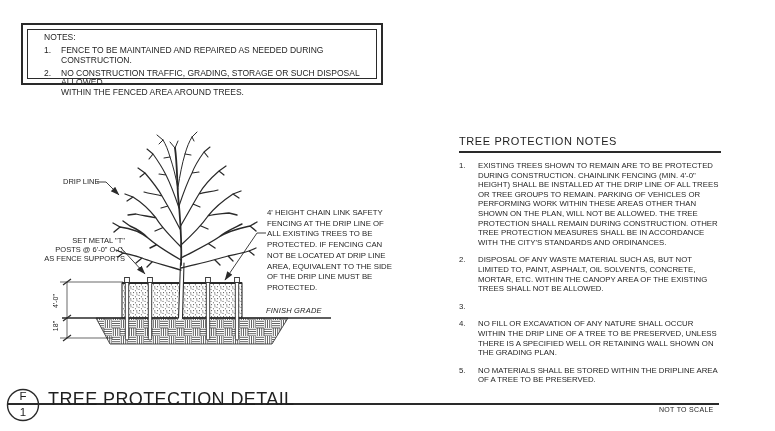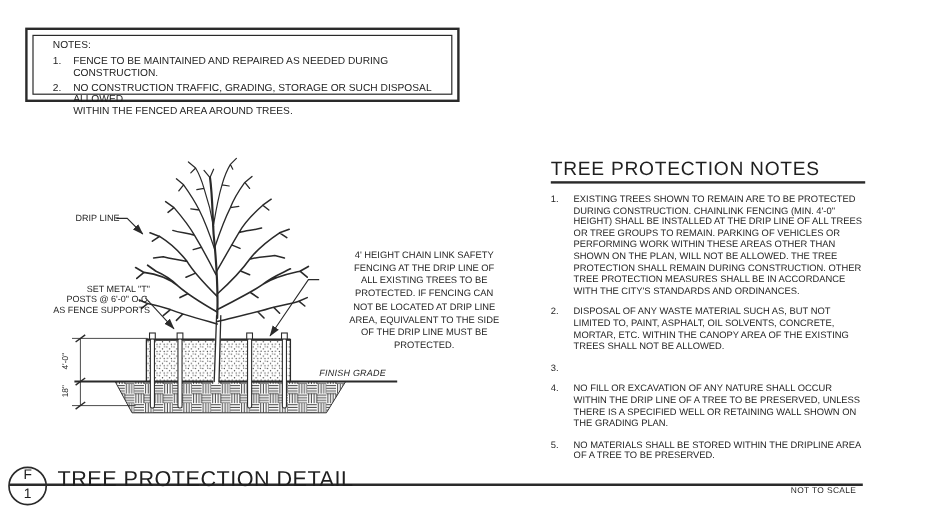--- a/index.html
+++ b/index.html
@@ -13,30 +13,30 @@
   
   .notes-box { left:21px; top:23px; width:358px; height:58px; border:2px solid #2a2a2a; }
   .notes-box-inner { position:absolute; left:4px; top:4px; right:4px; bottom:4px;
     border:1px solid #2a2a2a; padding:3px 6px 0 16px; box-sizing:border-box; }
   .notes-title { font-size:8.5px; line-height:9.5px; }
   .note-row { display:flex; margin-top:3.5px; font-size:8.5px; line-height:9.5px; }
   .note-num { flex:0 0 17px; }
 
   
   .tree-notes { left:459px; top:136px; width:262px; }
-  .tn-title { font-size:16px; letter-spacing:0.6px; line-height:11px; }
+  .tn-title { font-size:11px; letter-spacing:0.6px; line-height:11px; }
   .tn-rule { height:0; border-top:2px solid #2a2a2a; margin-top:4px; }
   .tn-item { display:flex; margin-top:8px; font-size:7.8px; line-height:9.6px; }
   .tn-num { flex:0 0 19px; }
 
   
-  .lbl { font-size:7.5px; line-height:9px;text-align:center; }
+  .lbl { font-size:7.5px; line-height:9px; }
   .lbl-drip { left:63px; top:177px; }
   .lbl-posts { left:28px; top:237px; width:97px; text-align:right; line-height:8.8px; }
-  .lbl-fencing { left:267px; top:208px; width:125px; font-size:7.8px; line-height:10.7px;margin-left:24px; }
+  .lbl-fencing { left:267px; top:208px; width:125px; font-size:7.8px; line-height:10.7px; }
   .lbl-grade { left:266px; top:306px; letter-spacing:0.2px;font-style:italic; }
   .dim { font-size:7px; width:30px; text-align:center; transform:rotate(-90deg); line-height:8px; }
   .dim-height { left:41px; top:297px; }
   .dim-depth { left:41px; top:322px; }
 
   
   .detail-letter { left:13px; top:390px; width:20px; text-align:center; font-size:11.5px; }
   .detail-number { left:13px; top:406px; width:20px; text-align:center; font-size:11.5px; }
   .detail-title { left:48px; top:389px; font-size:18px; letter-spacing:0.4px; }
   .scale-note { left:659px; top:406px; font-size:7px; letter-spacing:0.3px; }

